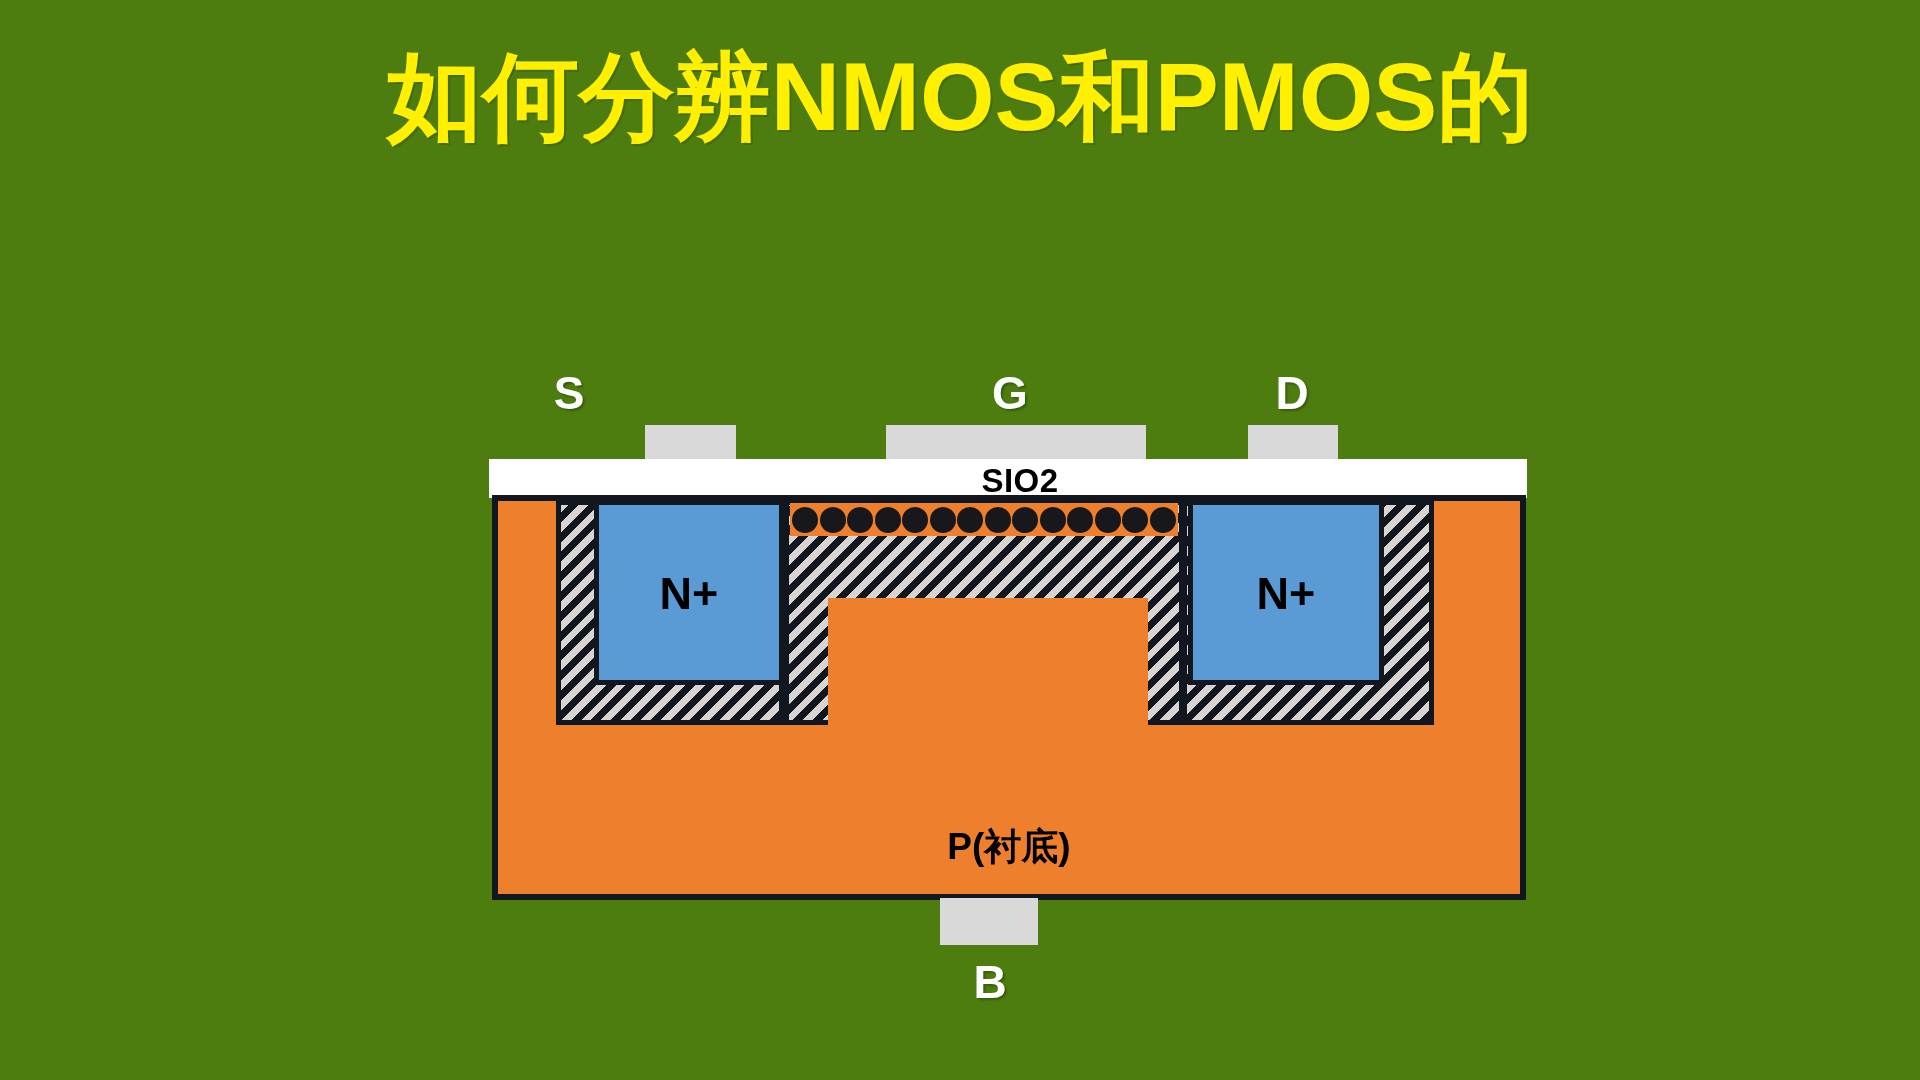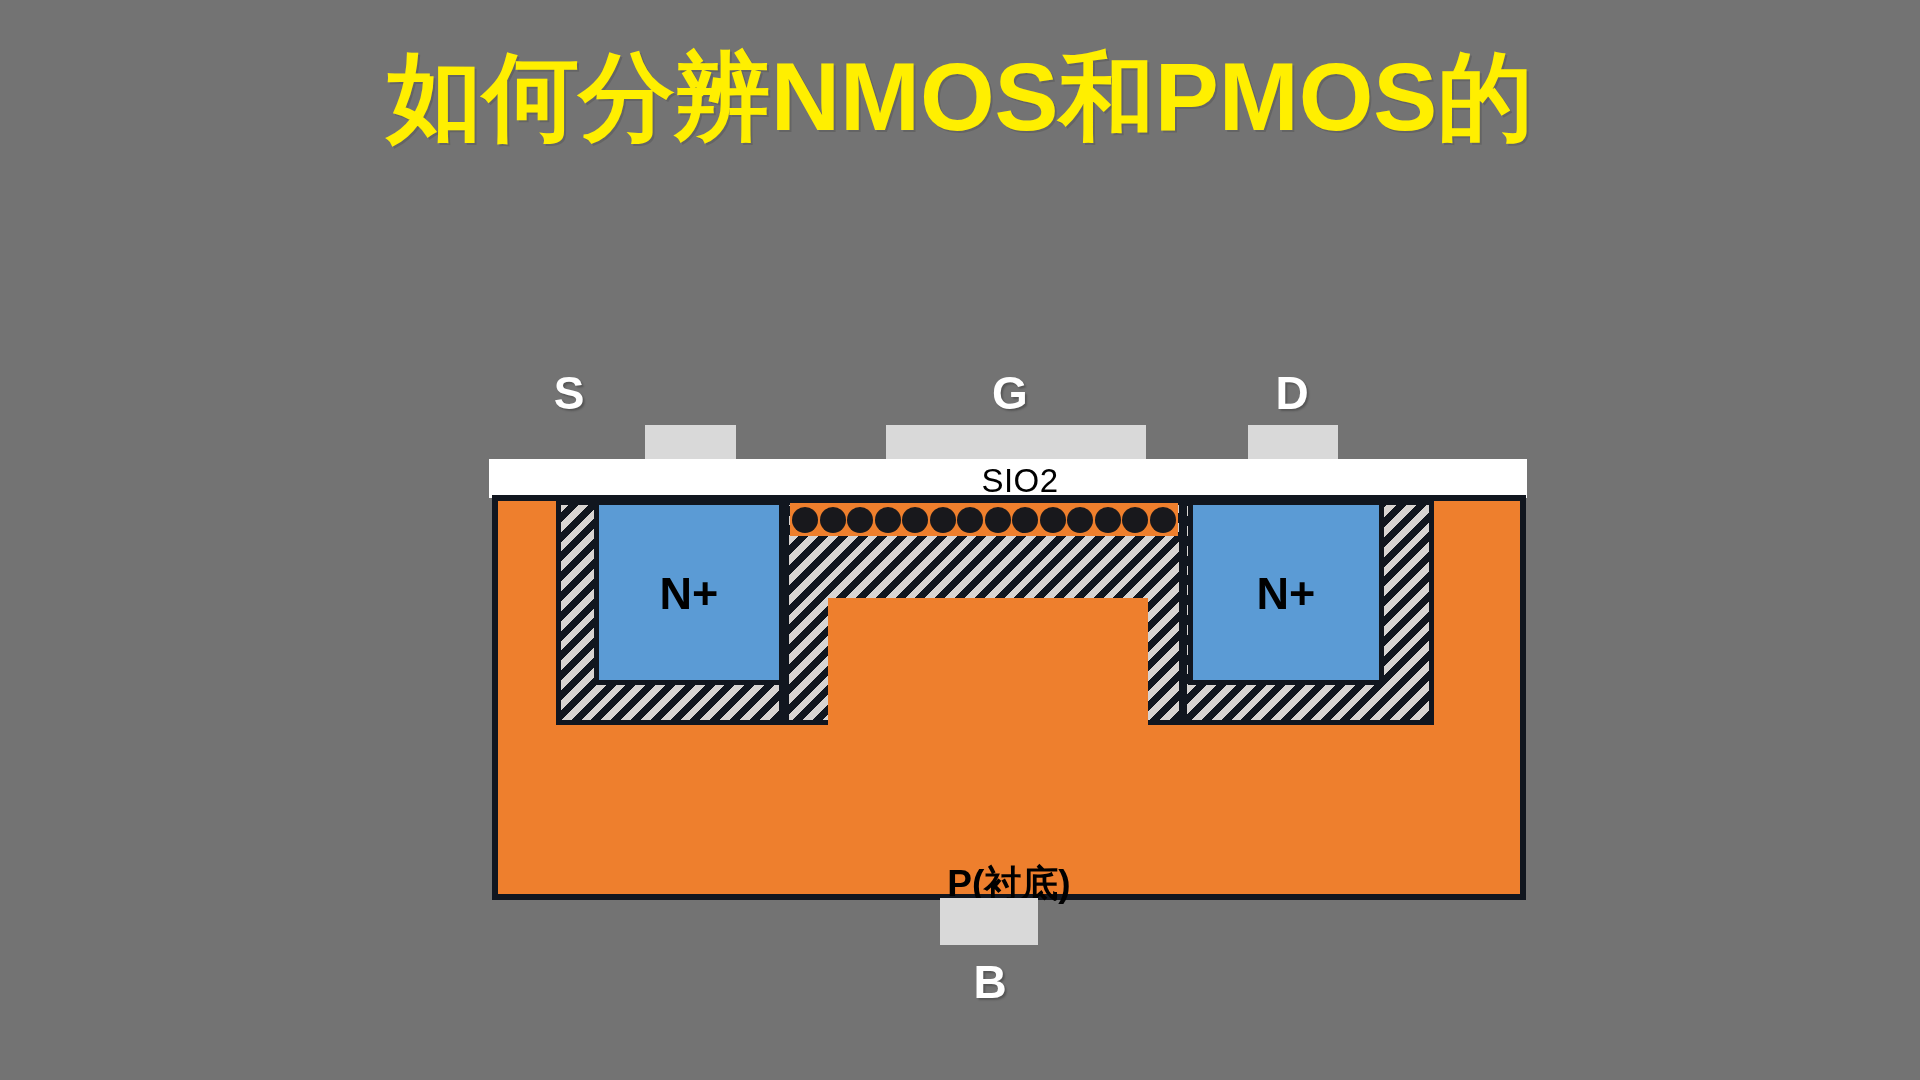--- a/index.html
+++ b/index.html
@@ -13,21 +13,21 @@
     overflow: hidden;
     font-family: "Liberation Sans", "DejaVu Sans", sans-serif;
     position: relative;
   }
 
   #stage {
     position: absolute;
     left: 0; top: 0;
     width: 1920px;
     height: 1080px;
-    background: #737373;
+    background: #4d7c0f;
   }
 
   
   .title-block {
     position: absolute;
     left: 0;
     top: 48px;
     width: 1920px;
     text-align: center;
     line-height: 1.02;
@@ -63,21 +63,21 @@
   }
 
   
   .sio2-band {
     position: absolute;
     background: #ffffff;
   }
   .sio2-text {
     position: absolute;
     color: #000000;
-    font-weight: 400;
+    font-weight: 700;
     font-size: 33px;
     letter-spacing: 0.5px;
     text-align: center;
     white-space: nowrap;
   }
 
   
   .substrate {
     position: absolute;
     background: #ee7f2d;
@@ -202,17 +202,17 @@
       <span class="dot"></span>
       <span class="dot"></span>
       <span class="dot"></span>
       <span class="dot"></span>
       <span class="dot"></span>
       <span class="dot"></span>
       <span class="dot"></span>
       <span class="dot"></span>
     </div>
 
-  <div class="substrate-label" style="left:809px; top:822px; width:400px;margin-top:37px;">P(衬底)</div>
+  <div class="substrate-label" style="left:809px; top:822px; width:400px;">P(衬底)</div>
 
   <div class="pad" style="left:940px; top:898px; width:98px; height:47px;"></div>
 
 </div>
 
 </body></html>

